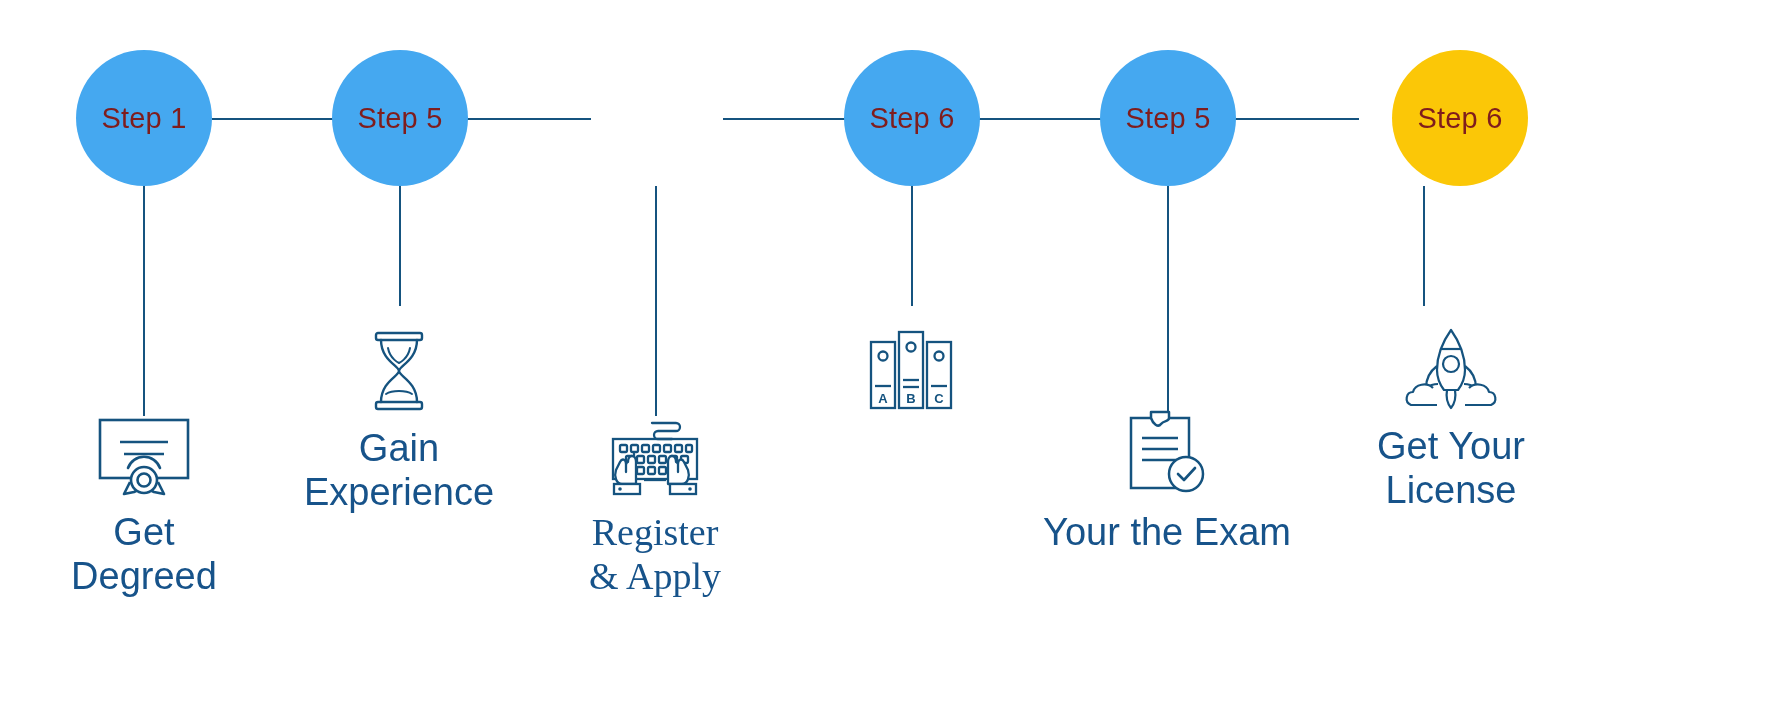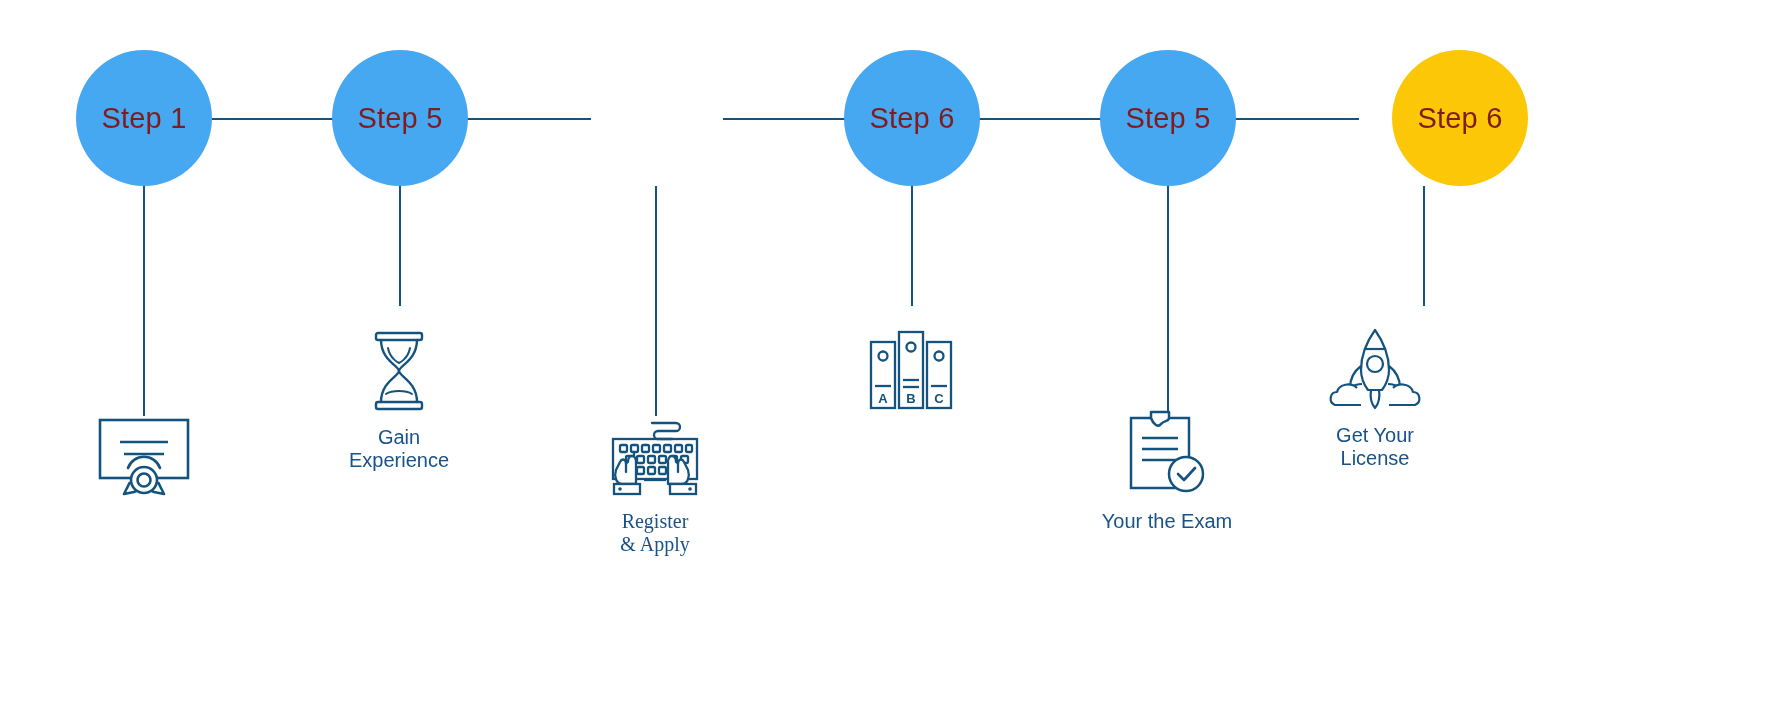--- a/index.html
+++ b/index.html
@@ -65,21 +65,21 @@
     flex-direction: column;
     align-items: center;
   }
   .leaf-icon {
     display: block;
     line-height: 0;
   }
   .leaf-caption {
     margin-top: 14px;
     color: #17538A;
-    font-size: 20px;
+    font-size: 38px;
     font-weight: 400;
     line-height: 1.16;
     text-align: center;
     white-space: pre-line;
   }
 </style>
 </head>
 <body>
 
 <div id="stage">
@@ -119,20 +119,22 @@
         <rect x="6" y="6" width="88" height="58"></rect>
         <line x1="26" y1="28" x2="74" y2="28"></line>
         <line x1="30" y1="40" x2="70" y2="40"></line>
         <path d="M34 54 A17 17 0 0 1 66 54" stroke-linecap="round" fill="none"></path>
         <path d="M36 68 L30 80 L40 78 L44 76" stroke-linejoin="round" fill="none"></path>
         <path d="M64 68 L70 80 L60 78 L56 76" stroke-linejoin="round" fill="none"></path>
         <circle cx="50" cy="66" r="13" fill="#ffffff"></circle>
         <circle cx="50" cy="66" r="6.5"></circle>
       </svg>
     </span>
+    <span class="leaf-caption">Get
+Degreed</span>
   </div>
 
   <div class="leaf" style="left:269px; top:330px;">
     <span class="leaf-icon">
       <svg width="62" height="82" viewBox="0 0 62 82" fill="none" stroke="#15537F" stroke-width="2.4">
         <rect x="8" y="3" width="46" height="7" rx="2"></rect>
         <rect x="8" y="72" width="46" height="7" rx="2"></rect>
         <path d="M13 10 C13 30 31 36 31 41 C31 46 13 52 13 72" stroke-linecap="round"></path>
         <path d="M49 10 C49 30 31 36 31 41 C31 46 49 52 49 72" stroke-linecap="round"></path>
         <path d="M20 18 C22 29 31 33 31 33 C31 33 40 29 42 18" stroke-linecap="round" stroke-width="2"></path>
@@ -210,21 +212,21 @@
         <line x1="19" y1="30" x2="55" y2="30"></line>
         <line x1="19" y1="41" x2="55" y2="41"></line>
         <line x1="19" y1="52" x2="55" y2="52"></line>
         <circle cx="63" cy="66" r="17" fill="#ffffff"></circle>
         <path d="M55 66 L61 72 L72 60" stroke-linecap="round" stroke-linejoin="round" stroke-width="2.6"></path>
       </svg>
     </span>
     <span class="leaf-caption">Your the Exam</span>
   </div>
 
-  <div class="leaf" style="left:1245px; top:326px;">
+  <div class="leaf" style="left:1321px; top:326px;">
     <span class="leaf-icon">
       <svg width="96" height="84" viewBox="0 0 96 84" fill="none" stroke="#15537F" stroke-width="2.2">
         <path d="M48 4 C38 18 34 30 34 44 C34 54 38 60 41 64 L55 64 C58 60 62 54 62 44 C62 30 58 18 48 4 Z" stroke-linejoin="round"></path>
         <line x1="38" y1="23" x2="58" y2="23"></line>
         <circle cx="48" cy="38" r="8"></circle>
         <path d="M34 40 C26 46 23 54 23 62 C27 59 31 58 35 58" stroke-linejoin="round"></path>
         <path d="M62 40 C70 46 73 54 73 62 C69 59 65 58 61 58" stroke-linejoin="round"></path>
         <path d="M44 64 C43 70 44 77 48 82 C52 77 53 70 52 64" stroke-linejoin="round"></path>
         <path d="M30 62 C24 56 12 58 10 66 C3 66 1 76 8 79 L34 79" stroke-linejoin="round" fill="#ffffff"></path>
         <path d="M66 62 C72 56 84 58 86 66 C93 66 95 76 88 79 L62 79" stroke-linejoin="round" fill="#ffffff"></path>

